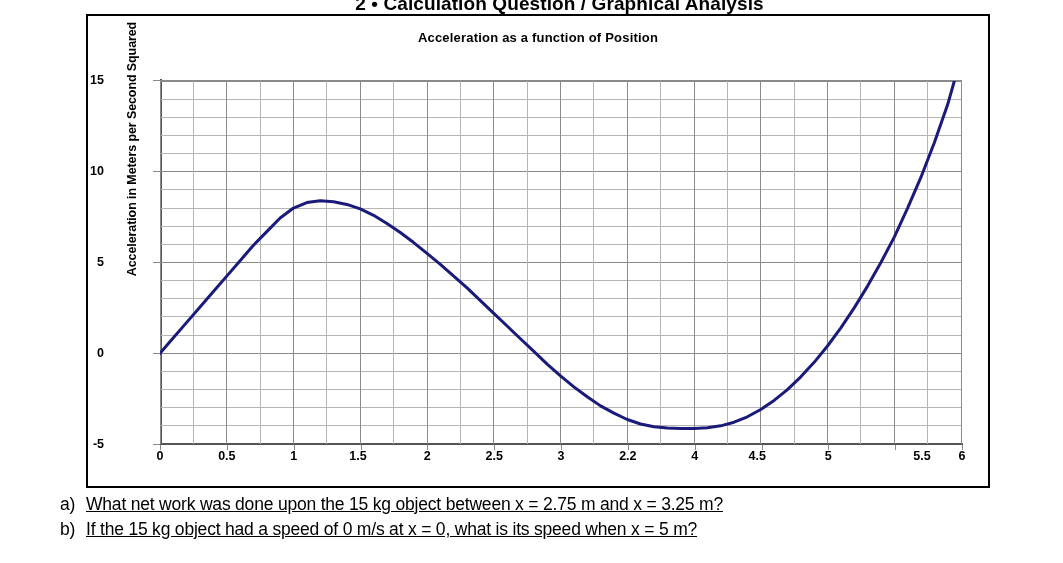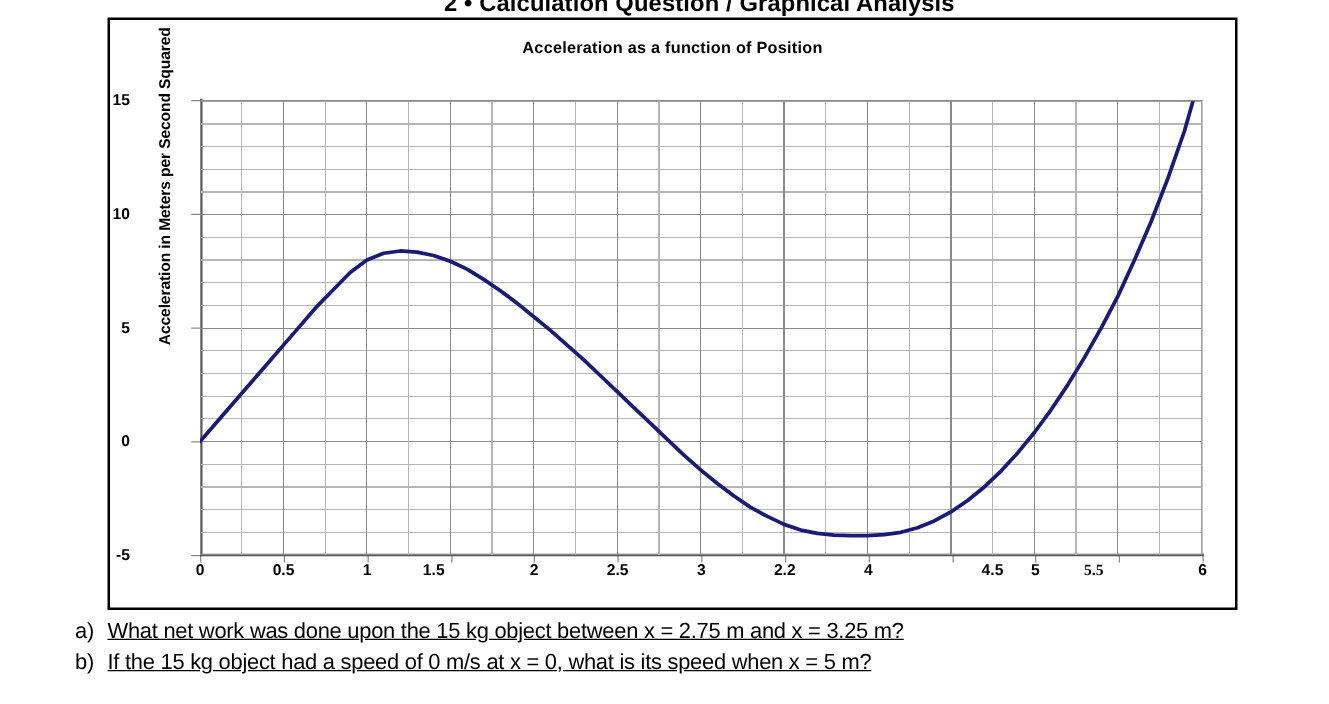--- a/index.html
+++ b/index.html
@@ -173,37 +173,37 @@
       <div class="ytick-label" style="top: 64px;">15</div>
       <div style="position: absolute; left: 65px; width: 7px; height: 1px; background: rgb(138, 138, 138); top: 64px;"></div>
     </div>
   <div id="xtick-labels">
       <div class="xtick-label" style="left: 72px;">0</div>
       <div style="position: absolute; top: 428px; width: 1px; height: 6px; background: rgb(138, 138, 138); left: 72px;"></div>
       <div class="xtick-label" style="left: 138.833px;">0.5</div>
       <div style="position: absolute; top: 428px; width: 1px; height: 6px; background: rgb(138, 138, 138); left: 138.833px;"></div>
       <div class="xtick-label" style="left: 205.667px;">1</div>
       <div style="position: absolute; top: 428px; width: 1px; height: 6px; background: rgb(138, 138, 138); left: 205.667px;"></div>
-      <div class="xtick-label" style="left: 259px;">1.5</div>
+      <div class="xtick-label" style="left: 270px;">1.5</div>
       <div style="position: absolute; top: 428px; width: 1px; height: 6px; background: rgb(138, 138, 138); left: 272.5px;"></div>
       <div class="xtick-label" style="left: 339.333px;">2</div>
       <div style="position: absolute; top: 428px; width: 1px; height: 6px; background: rgb(138, 138, 138); left: 339.333px;"></div>
       <div class="xtick-label" style="left: 406.167px;">2.5</div>
       <div style="position: absolute; top: 428px; width: 1px; height: 6px; background: rgb(138, 138, 138); left: 406.167px;"></div>
       <div class="xtick-label" style="left: 473px;">3</div>
       <div style="position: absolute; top: 428px; width: 1px; height: 6px; background: rgb(138, 138, 138); left: 473px;"></div>
       <div class="xtick-label" style="left: 539.833px;">2.2</div>
       <div style="position: absolute; top: 428px; width: 1px; height: 6px; background: rgb(138, 138, 138); left: 539.833px;"></div>
       <div class="xtick-label" style="left: 606.667px;">4</div>
       <div style="position: absolute; top: 428px; width: 1px; height: 6px; background: rgb(138, 138, 138); left: 606.667px;"></div>
-      <div class="xtick-label" style="left: 706px;">4.5</div>
+      <div class="xtick-label" style="left: 653px; text-align: right;">4.5</div>
       <div style="position: absolute; top: 428px; width: 1px; height: 6px; background: rgb(138, 138, 138); left: 673.5px;"></div>
       <div class="xtick-label" style="left: 740.333px;">5</div>
       <div style="position: absolute; top: 428px; width: 1px; height: 6px; background: rgb(138, 138, 138); left: 740.333px;"></div>
-      <div class="xtick-label" style="left: 787px; font-family: Liberation Serif, serif;">5.5</div>
+      <div class="xtick-label" style="left: 834px;">5.5</div>
       <div style="position: absolute; top: 428px; width: 1px; height: 6px; background: rgb(138, 138, 138); left: 807.167px;"></div>
       <div class="xtick-label" style="left: 874px;">6</div>
       <div style="position: absolute; top: 428px; width: 1px; height: 6px; background: rgb(138, 138, 138); left: 874px;"></div>
       <div style="position: absolute; left: 72px; top: 63px; width: 2px; height: 366px; background: rgb(85, 85, 85);"></div>
       <div style="position: absolute; left: 72px; top: 427px; width: 803px; height: 2px; background: rgb(85, 85, 85);"></div>
     </div>
 
   <div class="plot-area">
     <svg class="plot-svg" id="plot-svg" viewBox="0 0 802 364" preserveAspectRatio="none">
         <line x1="0" x2="802" y1="364" y2="364" stroke="#8a8a8a" stroke-width="1" shape-rendering="crispEdges"></line>

